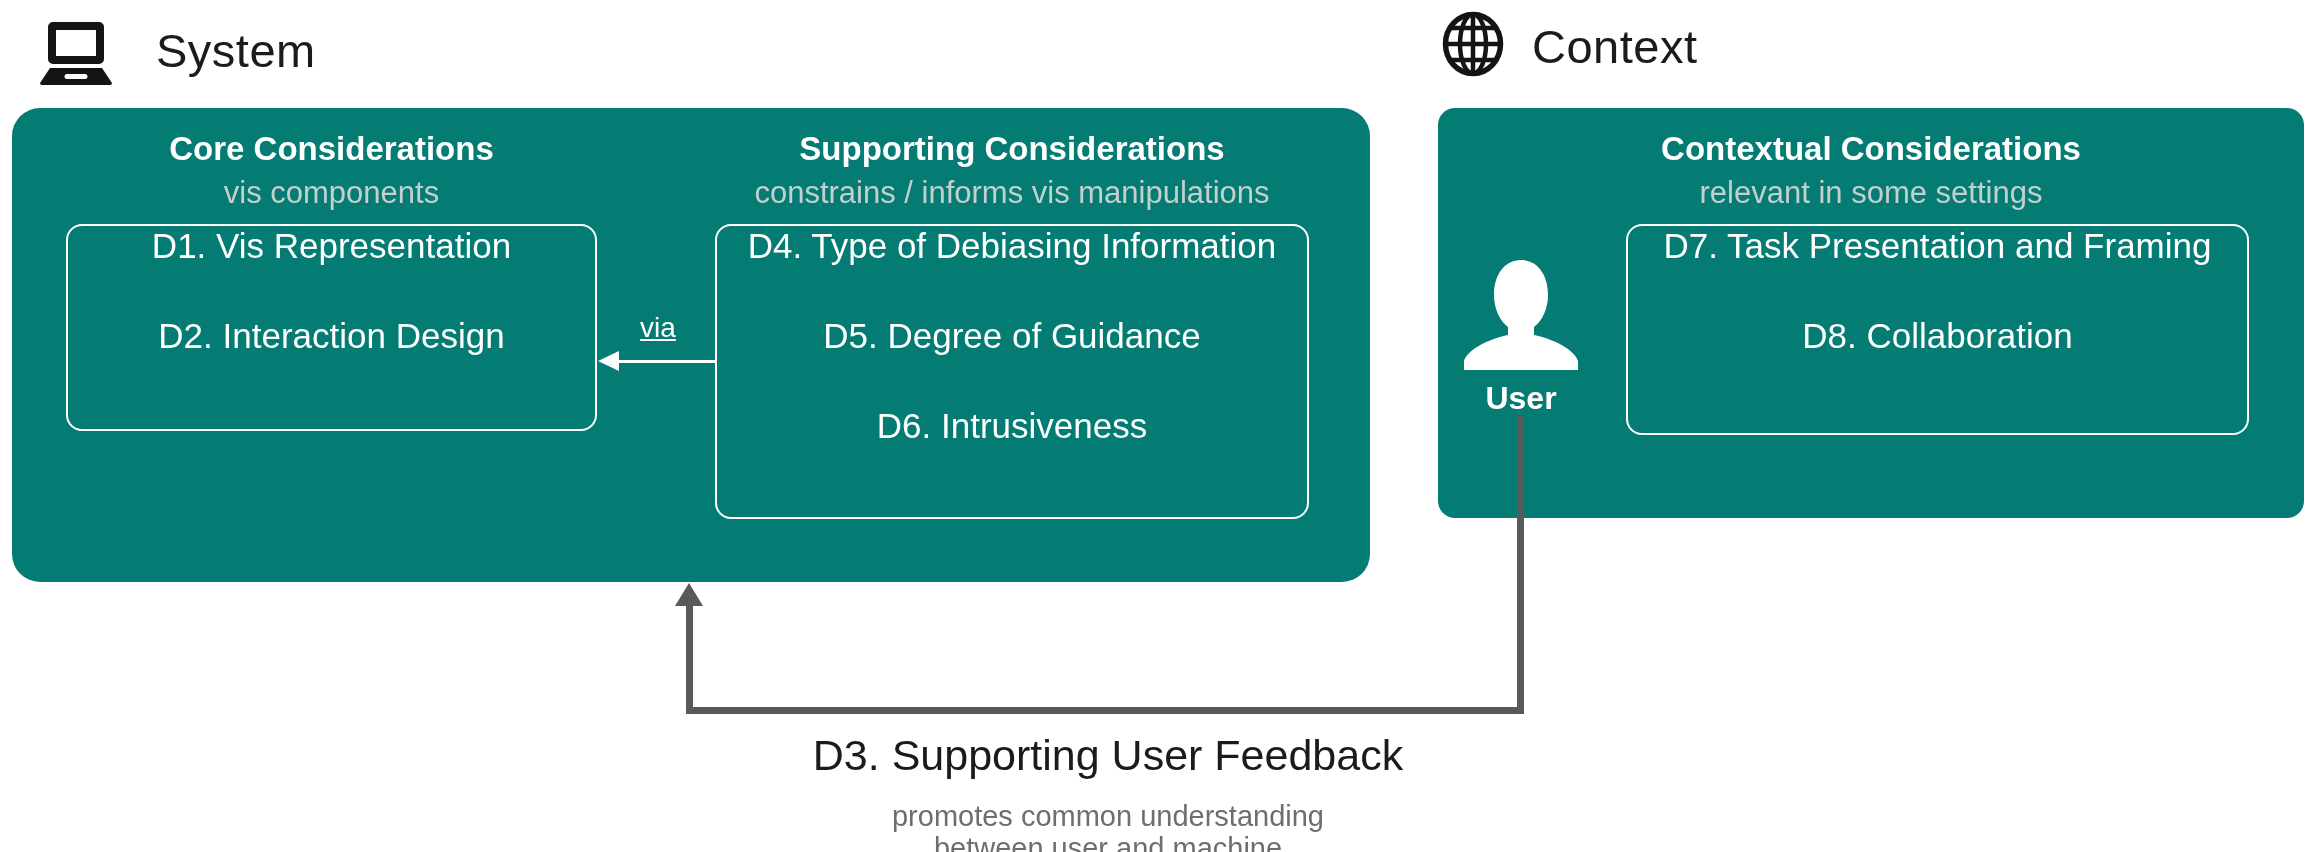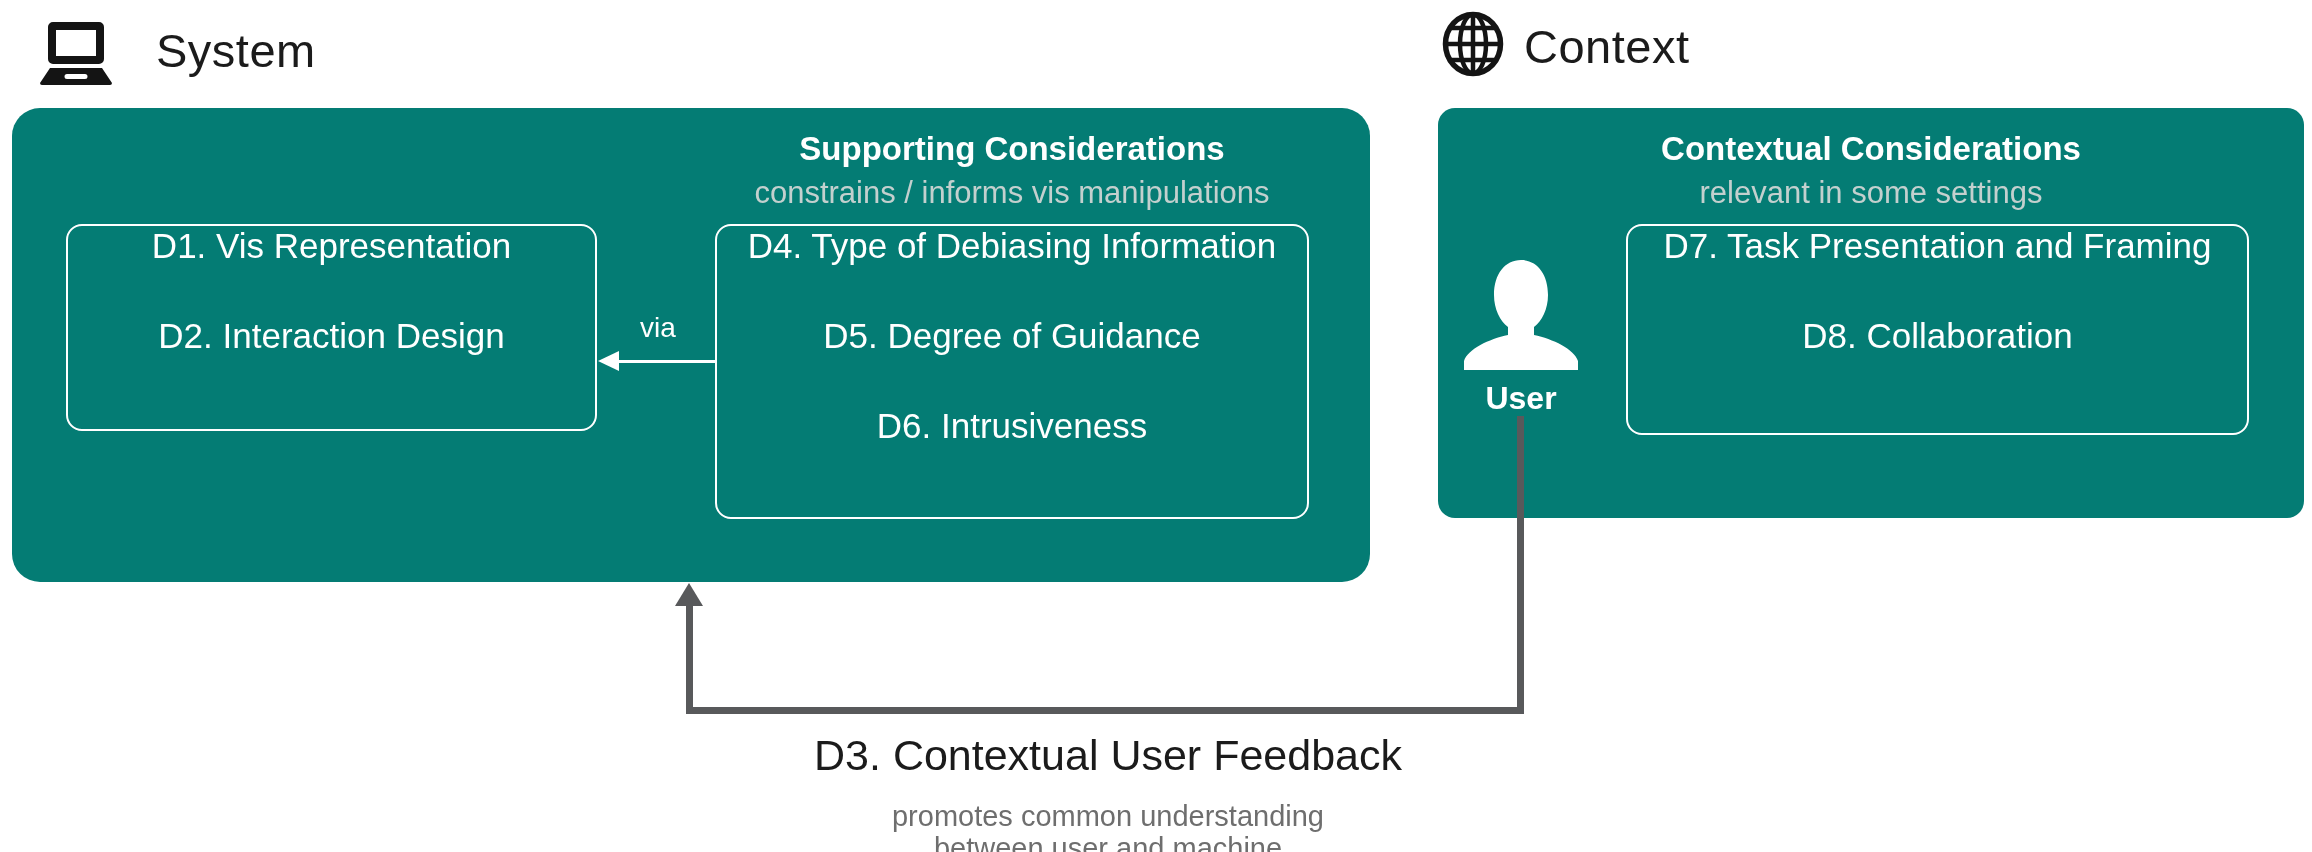--- a/index.html
+++ b/index.html
@@ -3,21 +3,21 @@
 <meta charset="utf-8">
 <style>
   html,body{margin:0;padding:0;background:#ffffff;}
   .stage{
     position:relative;width:2312px;height:852px;overflow:hidden;
     font-family:"Liberation Sans","DejaVu Sans",sans-serif;background:#ffffff;
   }
   
   .hdr{position:absolute;display:flex;align-items:center;}
   .hdr-system{left:40px;top:8px;gap:44px;}
-  .hdr-context{left:1442px;top:10px;gap:20px;}
+  .hdr-context{left:1442px;top:10px;gap:28px;}
   .hdr-label{font-size:47px;color:#1b1b1b;letter-spacing:0.5px;}
   
   .panel{position:absolute;background:#047c74;border-radius:28px;}
   .panel-system{left:12px;top:108px;width:1358px;height:474px;}
   .panel-context{left:1438px;top:108px;width:866px;height:410px;border-radius:17px;}
   .sec-header{position:absolute;text-align:center;}
   .sec-title{font-size:33px;font-weight:bold;color:#ffffff;}
   .sec-sub{font-size:31px;color:#c3d0ce;margin-top:7px;}
   .core-header{left:54px;top:22px;width:531px;}
   .sup-header{left:703px;top:22px;width:594px;}
@@ -29,21 +29,21 @@
   }
   .box-core{left:54px;top:116px;width:531px;height:207px;}
   .box-sup{left:703px;top:116px;width:594px;height:295px;}
   .box-ctx{left:188px;top:116px;width:623px;height:211px;}
   
   .via-line{position:absolute;left:617px;top:360px;width:98px;height:3px;background:#ffffff;}
   .via-head{position:absolute;left:598px;top:351px;width:0;height:0;
     border-top:10px solid transparent;border-bottom:10px solid transparent;
     border-right:21px solid #ffffff;}
   .via-label{position:absolute;left:601px;top:312px;width:114px;text-align:center;
-    font-size:28px;color:#ffffff;}
+    font-size:28px;color:#ffffff;text-decoration:underline;}
   
   .user-icon{position:absolute;left:24px;top:150px;}
   .user-label{position:absolute;left:24px;top:272px;width:118px;text-align:center;
     font-size:32px;font-weight:bold;color:#ffffff;}
   
   .fb{position:absolute;background:#58595b;}
   .fb-down{left:1517px;top:416px;width:7px;height:298px;}
   .fb-horiz{left:686px;top:707px;width:838px;height:7px;}
   .fb-up{left:686px;top:604px;width:7px;height:106px;}
   .fb-head{position:absolute;left:675px;top:583px;width:0;height:0;background:none;
@@ -77,20 +77,24 @@
         <line x1="31" y1="4.5" x2="31" y2="63.5" stroke-width="4.5"></line>
         <line x1="4" y1="34" x2="58" y2="34" stroke-width="4.5"></line>
         <line x1="8" y1="18" x2="54" y2="18" stroke-width="4.5"></line>
         <line x1="8" y1="50" x2="54" y2="50" stroke-width="4.5"></line>
       </svg>
     </span>
     <span class="hdr-label">Context</span>
   </div>
 
   <div class="panel panel-system">
+    <div class="sec-header core-header">
+      <div class="sec-title">Core Considerations</div>
+      <div class="sec-sub">vis components</div>
+    </div>
     <div class="ibox box-core">
       <div>D1. Vis Representation</div>
       <div>D2. Interaction Design</div>
     </div>
     <div class="sec-header sup-header">
       <div class="sec-title">Supporting Considerations</div>
       <div class="sec-sub">constrains / informs vis manipulations</div>
     </div>
     <div class="ibox box-sup">
       <div>D4. Type of Debiasing Information</div>
@@ -119,20 +123,20 @@
       <div>D8. Collaboration</div>
     </div>
   </div>
 
   <div class="fb fb-down"></div>
   <div class="fb fb-horiz"></div>
   <div class="fb fb-up"></div>
   <div class="fb-head"></div>
 
   <div class="fb-caption">
-    <div class="fb-title">D3. Contextual User Feedback</div>
+    <div class="fb-title">D3. Supporting User Feedback</div>
     <div class="fb-desc">
       <div>promotes common understanding</div>
       <div>between user and machine</div>
     </div>
   </div>
 
 </div>
 
 </body></html>

